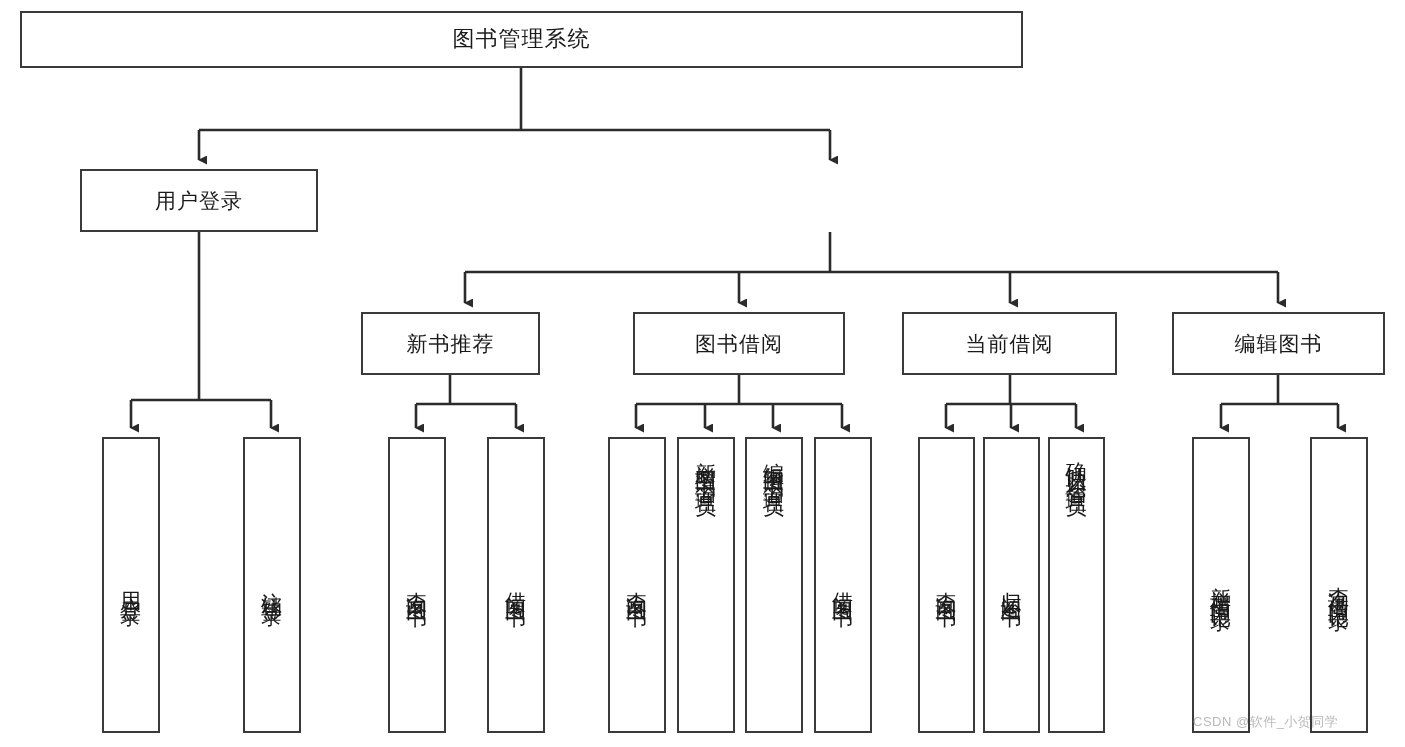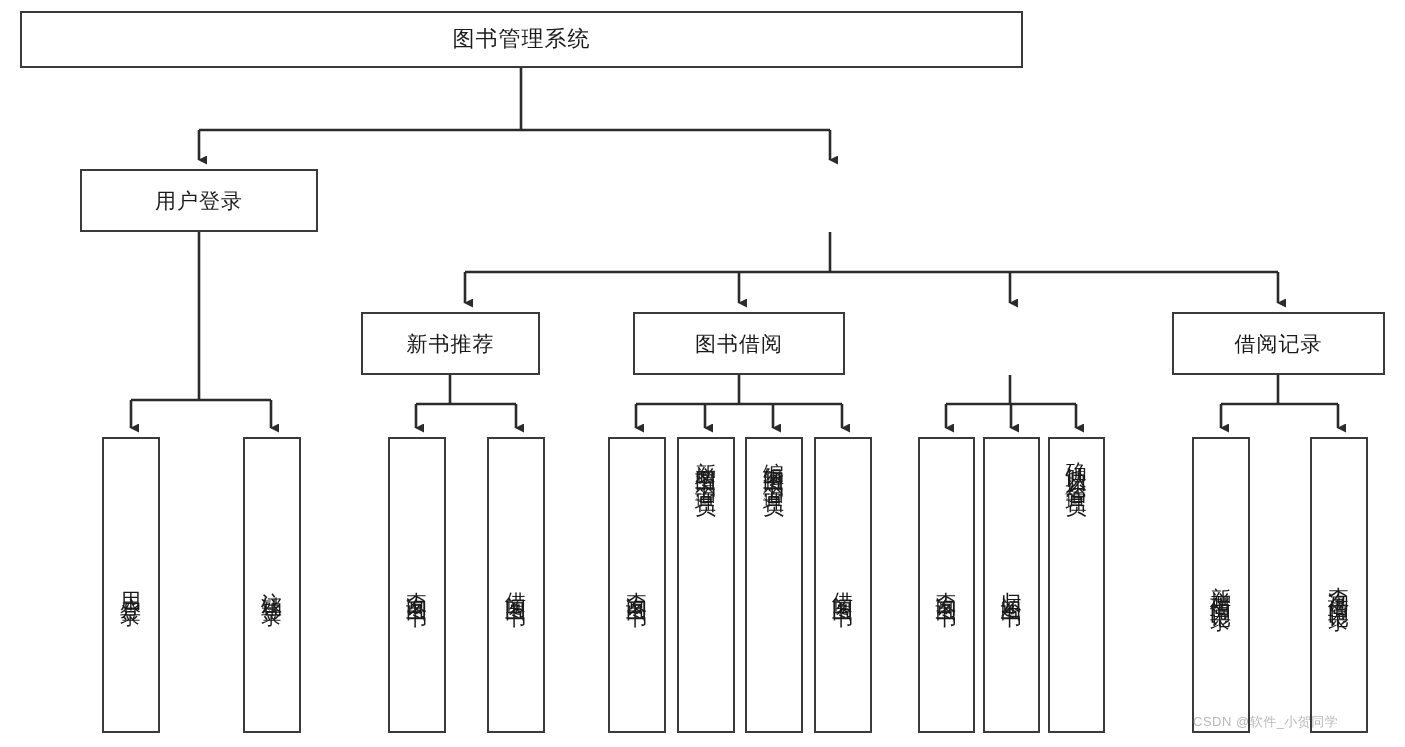--- a/index.html
+++ b/index.html
@@ -137,23 +137,26 @@
 
 
   <div class="node horizontal" style="left:361px; top:312px; width:179px; height:63px;">
     <span class="label">新书推荐</span>
   </div>
 
   <div class="node horizontal" style="left:633px; top:312px; width:212px; height:63px;">
     <span class="label">图书借阅</span>
   </div>
 
+  <div class="node horizontal" style="left:902px; top:312px; width:215px; height:63px;">
+    <span class="label">当前借阅</span>
+  </div>
 
   <div class="node horizontal" style="left:1172px; top:312px; width:213px; height:63px;">
-    <span class="label">借阅记录</span>
+    <span class="label">编辑图书</span>
   </div>
 
   <div class="node vertical centered" style="left:102px; top:437px; width:58px; height:296px;">
     <span class="label">用户登录</span>
   </div>
 
   <div class="node vertical centered" style="left:243px; top:437px; width:58px; height:296px;">
     <span class="label">注销登录</span>
   </div>
 

